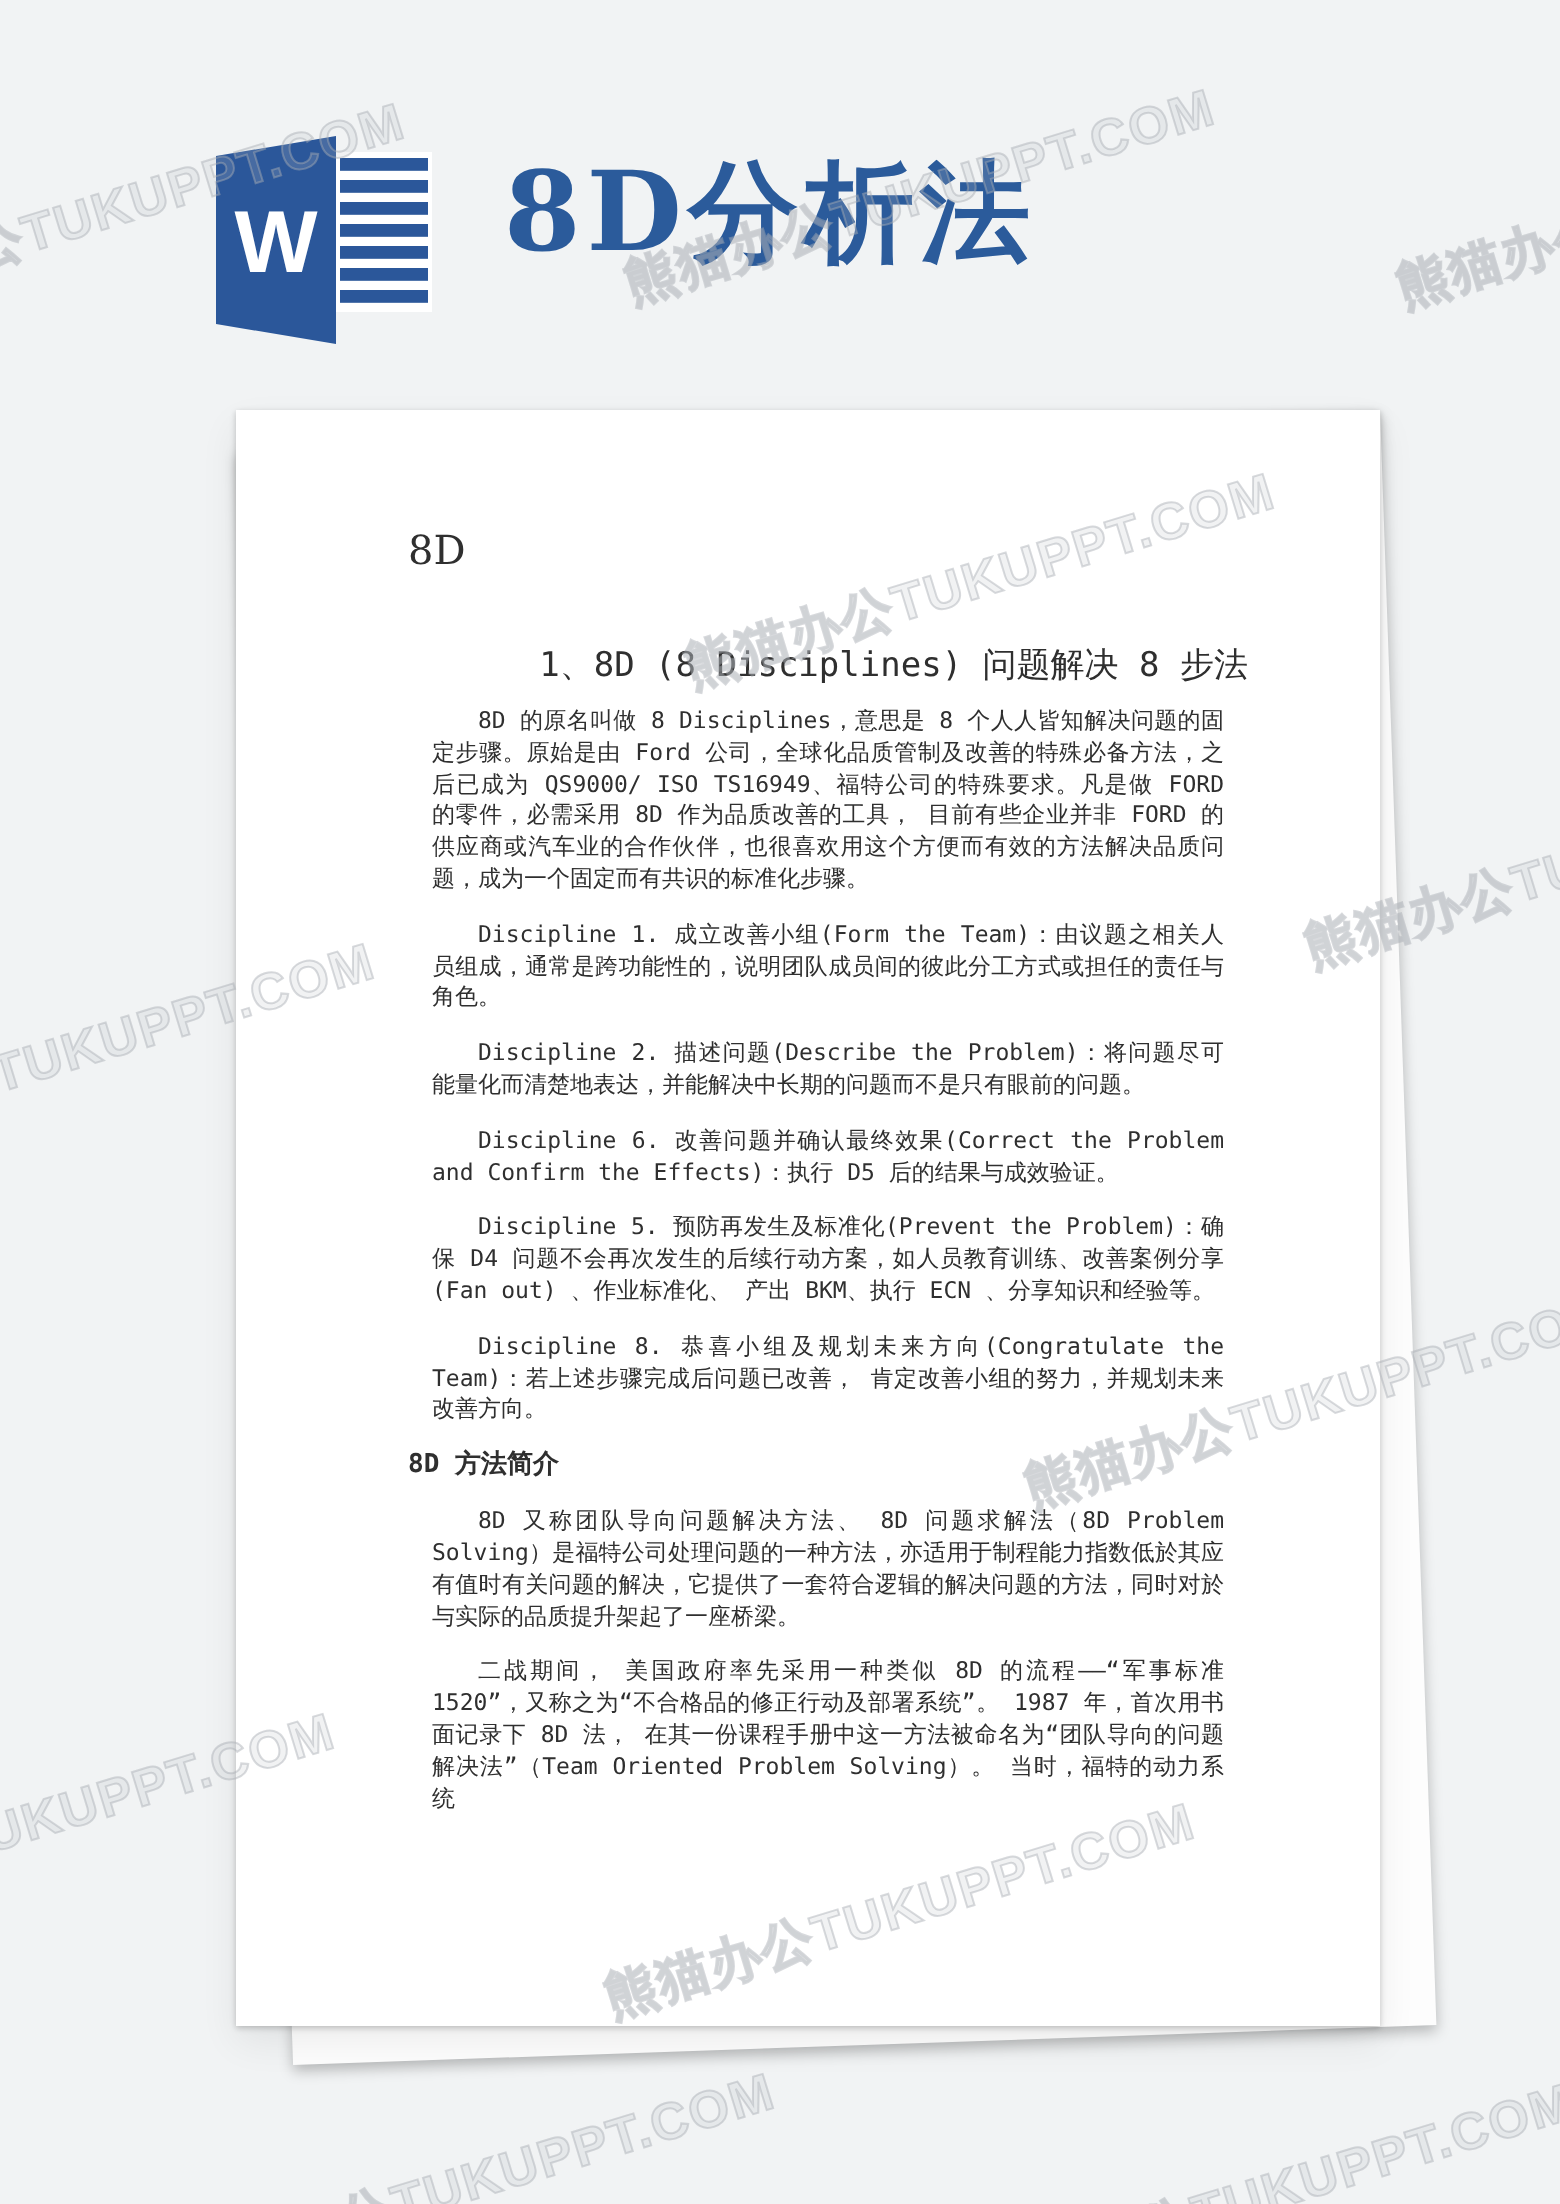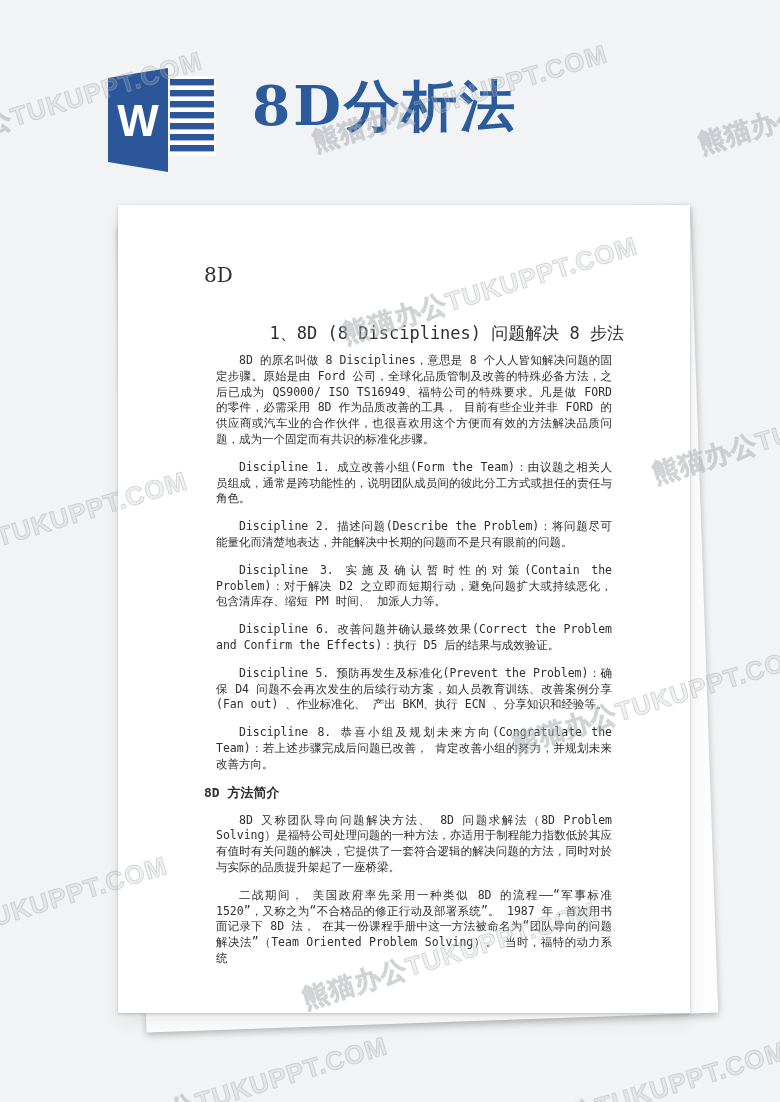--- a/index.html
+++ b/index.html
@@ -84,21 +84,20 @@
   <div class="page-title" style="color: rgb(43, 91, 155);">8D分析法</div>
 
   <div class="sheet-back"></div>
   <div class="document-page">
     <div class="page-inner" id="doc-content">
         <div class="doc-title">8D</div>
         <div class="doc-h1">1、8D (8 Disciplines) 问题解决 8 步法</div>
         <div class="doc-p">8D 的原名叫做 8 Disciplines，意思是 8 个人人皆知解决问题的固定步骤。原始是由 Ford 公司，全球化品质管制及改善的特殊必备方法，之后已成为 QS9000/ ISO TS16949、福特公司的特殊要求。凡是做 FORD 的零件，必需采用 8D 作为品质改善的工具， 目前有些企业并非 FORD 的供应商或汽车业的合作伙伴，也很喜欢用这个方便而有效的方法解决品质问题，成为一个固定而有共识的标准化步骤。</div>
         <div class="doc-p">Discipline 1. 成立改善小组(Form the Team)：由议题之相关人员组成，通常是跨功能性的，说明团队成员间的彼此分工方式或担任的责任与角色。</div>
         <div class="doc-p">Discipline 2. 描述问题(Describe the Problem)：将问题尽可能量化而清楚地表达，并能解决中长期的问题而不是只有眼前的问题。</div>
-        <div class="doc-p">Discipline 3. 实施及确认暂时性的对策(Contain the Problem)：对于解决 D2 之立即而短期行动，避免问题扩大或持续恶化， 包含清库存、缩短 PM 时间、 加派人力等。</div>
         <div class="doc-p">Discipline 6. 改善问题并确认最终效果(Correct the Problem and Confirm the Effects)：执行 D5 后的结果与成效验证。</div>
         <div class="doc-p">Discipline 5. 预防再发生及标准化(Prevent the Problem)：确保 D4 问题不会再次发生的后续行动方案，如人员教育训练、改善案例分享(Fan out) 、作业标准化、 产出 BKM、执行 ECN 、分享知识和经验等。</div>
         <div class="doc-p">Discipline 8. 恭喜小组及规划未来方向(Congratulate the Team)：若上述步骤完成后问题已改善， 肯定改善小组的努力，并规划未来改善方向。</div>
         <div class="doc-h2">8D 方法简介</div>
         <div class="doc-p">8D 又称团队导向问题解决方法、 8D 问题求解法（8D Problem Solving）是福特公司处理问题的一种方法，亦适用于制程能力指数低於其应有值时有关问题的解决，它提供了一套符合逻辑的解决问题的方法，同时对於与实际的品质提升架起了一座桥梁。</div>
         <div class="doc-p">二战期间， 美国政府率先采用一种类似 8D 的流程——“军事标准 1520”，又称之为“不合格品的修正行动及部署系统”。 1987 年，首次用书面记录下 8D 法， 在其一份课程手册中这一方法被命名为“团队导向的问题解决法”（Team Oriented Problem Solving）。 当时，福特的动力系统</div>
       </div>
   </div>
 
 </div>

